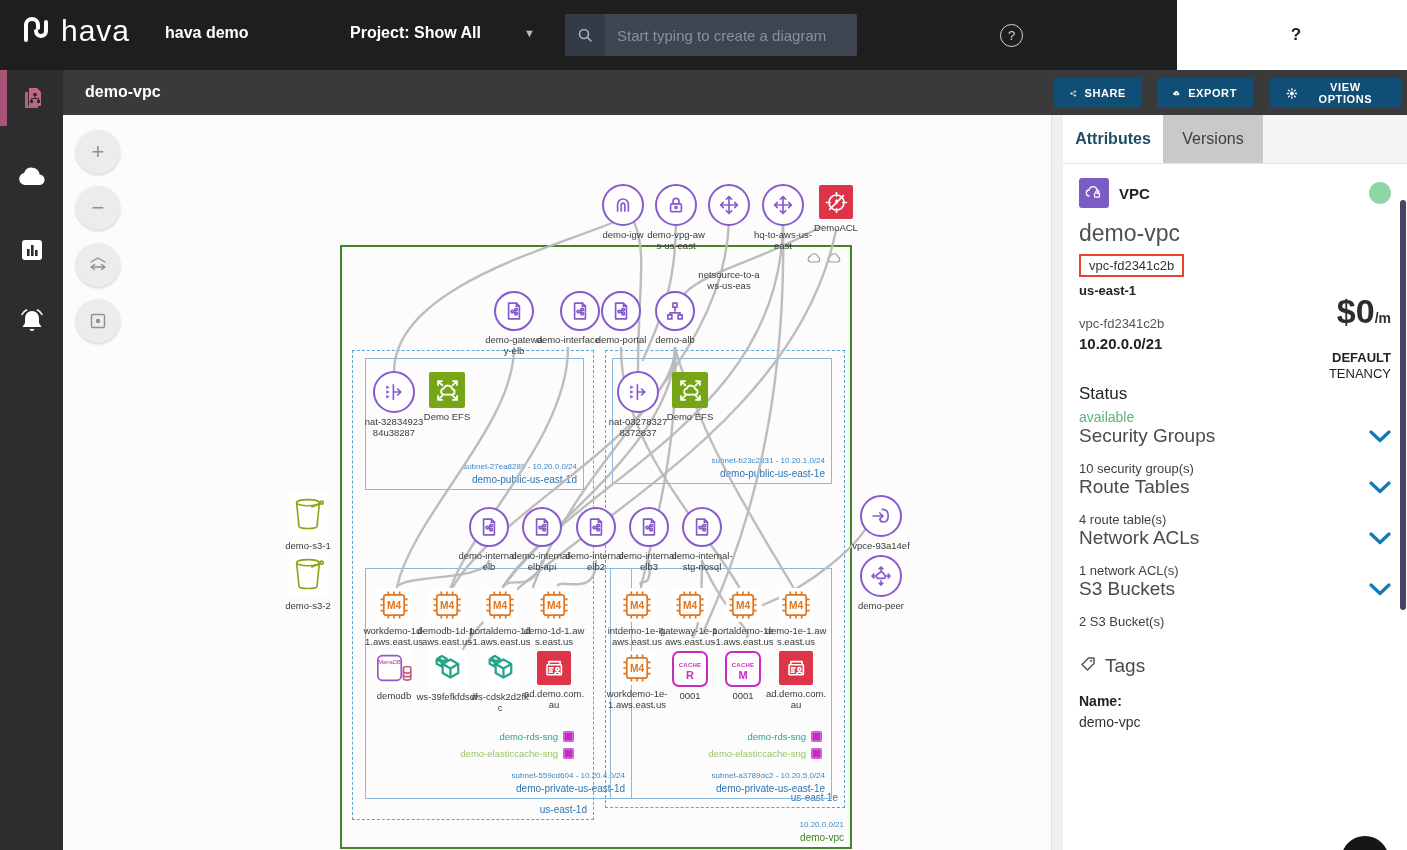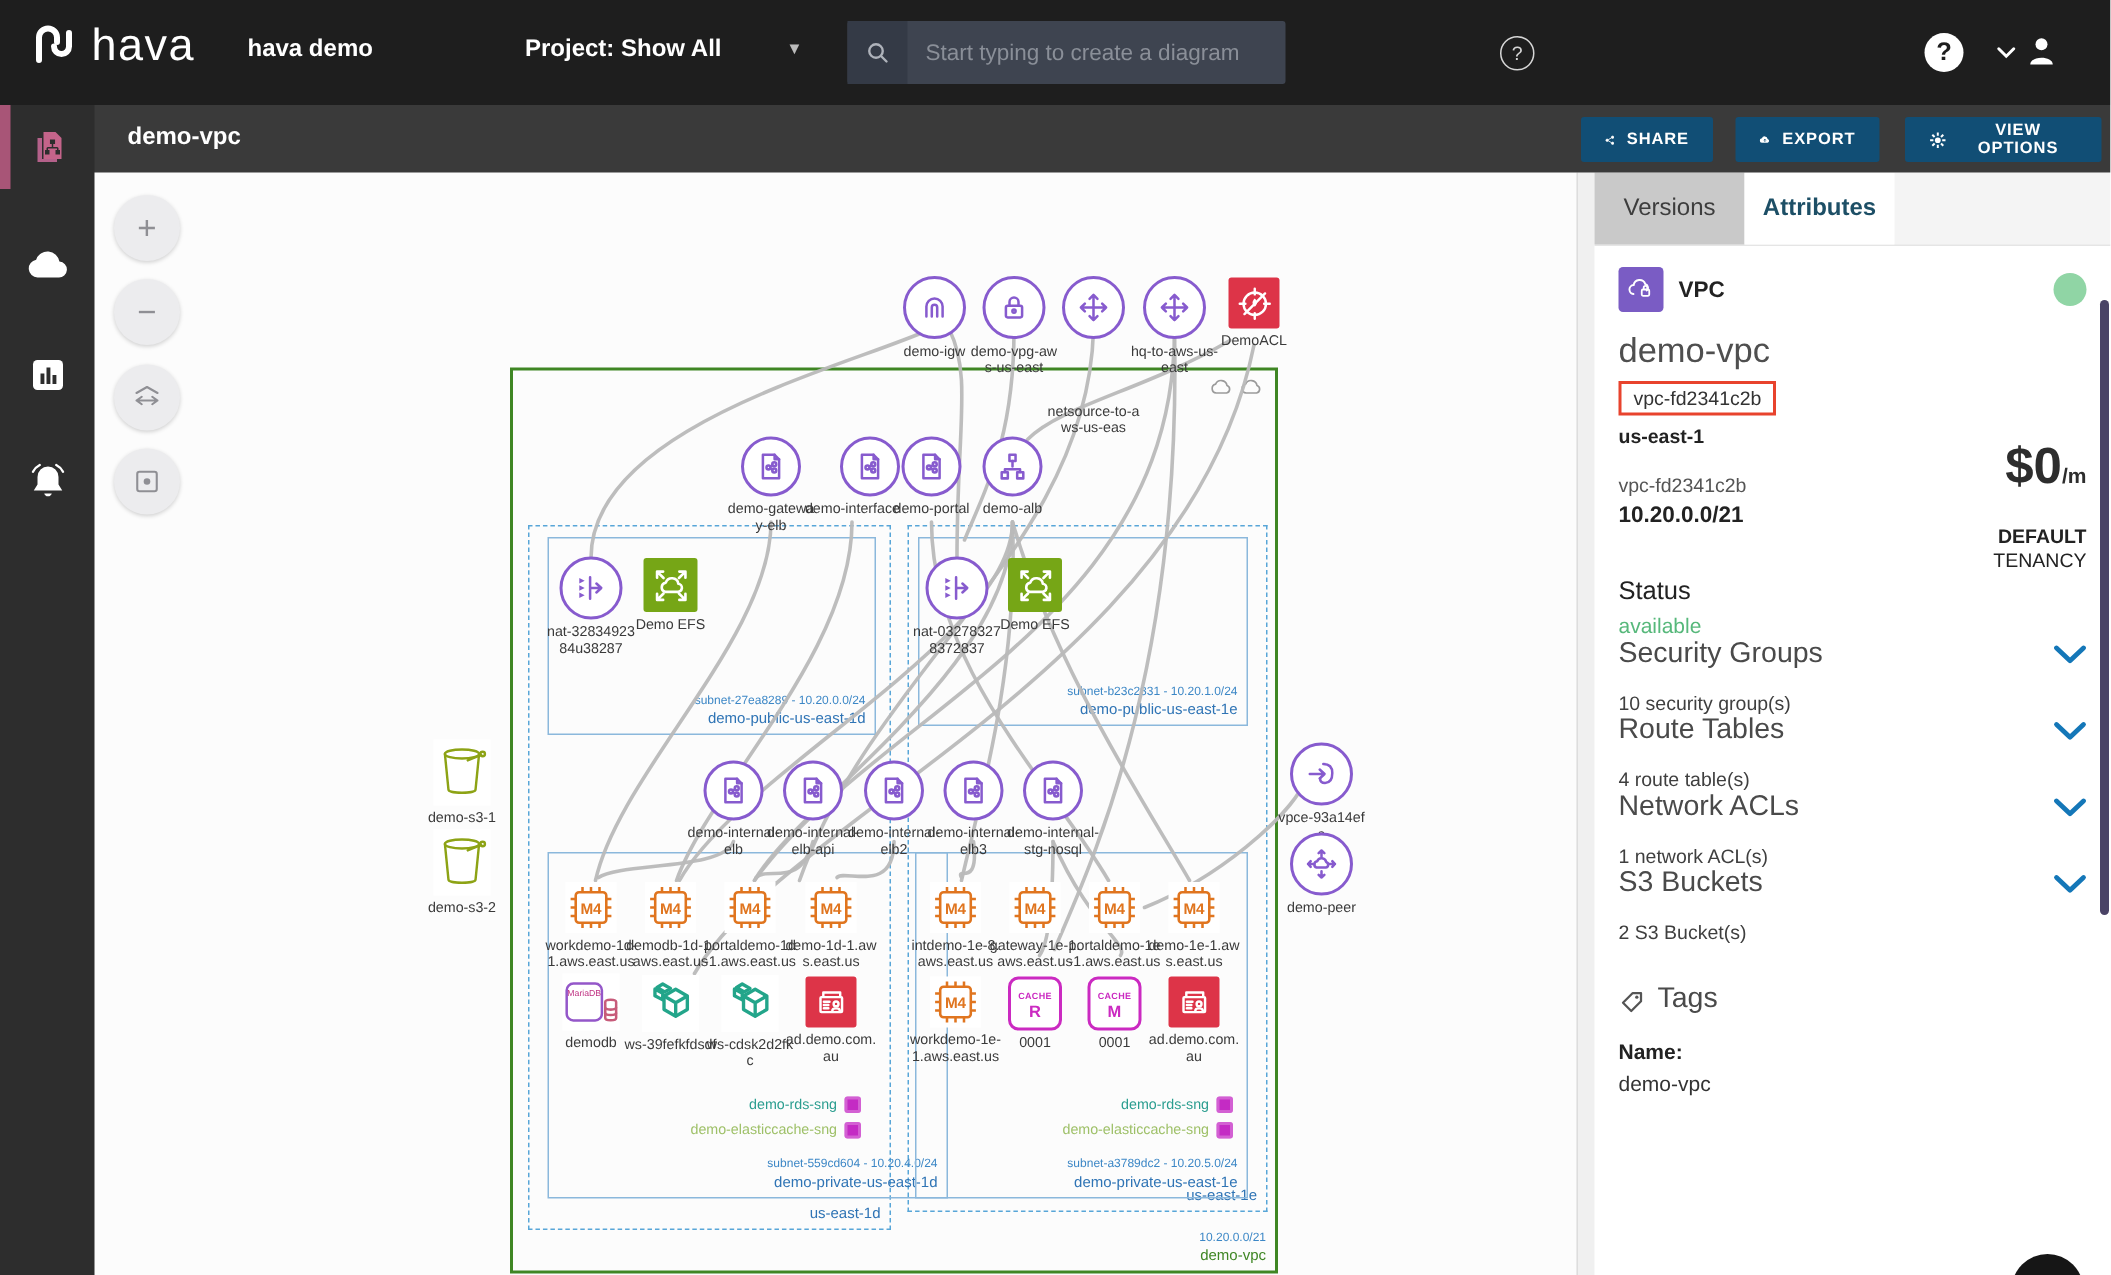--- a/index.html
+++ b/index.html
@@ -1,21 +1,21 @@
 <!DOCTYPE html>
 <html><head>
 <meta charset="utf-8">
 <style>
   html,body{margin:0;padding:0}
   body{width:1407px;height:850px;overflow:hidden;position:relative;background:#fff;
        font-family:"Liberation Sans",sans-serif;color:#333}
   svg{display:block}
 
   
-  .navbar{position:absolute;left:0;top:0;width:1407px;height:70px;background:#1e1e1e;z-index:20}
+  .navbar{position:absolute;left:0;top:0;width:1177px;height:70px;background:#1e1e1e;z-index:20}
   .logo{position:absolute;left:18px;top:13px;display:flex;align-items:center;gap:7px}
   .logo-text{color:#fff;font-size:30px;font-weight:300;letter-spacing:1px}
   .ws-name{position:absolute;left:165px;top:24px;color:#fff;font-size:16px;font-weight:bold}
   .proj{position:absolute;left:350px;top:24px;width:185px;display:flex;justify-content:space-between;
         align-items:center;color:#fff;font-size:16px;font-weight:bold;cursor:pointer}
   .proj .caret{color:#bbb;font-size:11px}
   .searchbar{position:absolute;left:565px;top:14px;width:292px;height:42px;background:#3e4450;
              border-radius:2px;display:flex;align-items:center}
   .search-icbox{width:40px;height:42px;background:#343a46;display:flex;align-items:center;justify-content:center}
   .searchbar input{flex:1;background:transparent;border:0;outline:0;color:#cfd2d8;font-size:15px;
@@ -102,21 +102,21 @@
   .cost .per{font-size:14px;font-weight:bold}
   .pvpcid{font-size:13px;color:#555;margin-top:18px}
   .pcidr{font-size:15px;font-weight:bold;color:#222;margin-top:4px}
   .tenancy{position:absolute;right:16px;top:186px;text-align:right;font-size:13px;color:#222;line-height:1.2}
   .tenancy .l1{font-weight:bold}
   .statuslbl{font-size:17px;font-weight:normal;color:#222;margin-top:32px}
   .statusval{font-size:14px;color:#57b87b;margin-top:5px}
   .sect{display:flex;align-items:center;justify-content:space-between;}
   .stitle{font-size:19px;color:#4a4a4a}
   .sdetail{font-size:13px;color:#3f3f3f;margin-top:14px}
-  .tagshdr{display:flex;align-items:flex-end;gap:8px;margin-top:26px;font-size:19px;color:#4a4a4a}
+  .tagshdr{display:flex;align-items:flex-start;gap:8px;margin-top:26px;font-size:19px;color:#4a4a4a}
   .tagname{font-size:14px;font-weight:bold;color:#222;margin-top:16px}
   .tagval{font-size:14px;color:#333;margin-top:5px}
   .pscroll{position:absolute;right:1px;top:85px;width:6px;height:410px;background:#4a4366;border-radius:3px}
   .fab{position:absolute;left:1341px;top:836px;width:48px;height:48px;border-radius:50%;background:#161616;z-index:30}
 </style>
 </head>
 <body>
 
 <div class="navbar">
   <div class="logo">
@@ -712,22 +712,22 @@
     </div>
     <div class="sng ecache" style="right: 229px; top: 633px;">
       <span>demo-elasticcache-sng</span>
       <span class="sq"></span>
     </div>
   </div>
 
 <div class="divider"></div>
 <div class="panel">
   <div class="tabs">
+    <div class="tab active">Attributes</div>
     <div class="tab inactive">Versions</div>
-    <div class="tab active">Attributes</div>
   </div>
   <div class="pcontent">
     <div class="prow">
       <span class="vpc-ic">
         <svg width="20" height="20" viewBox="0 0 20 20">
             <path d="M5.5 13a3 3 0 0 1-.4-6A4 4 0 0 1 12.8 6.3 2.6 2.6 0 0 1 13.4 11" fill="none" stroke="#fff" stroke-width="1.3"></path>
             <rect x="10.5" y="10" width="5" height="4.2" rx="0.8" fill="none" stroke="#fff" stroke-width="1.2"></rect>
             <path d="M11.8 10V8.8a1.2 1.2 0 0 1 2.4 0V10" fill="none" stroke="#fff" stroke-width="1.2"></path>
           </svg>
       </span>

